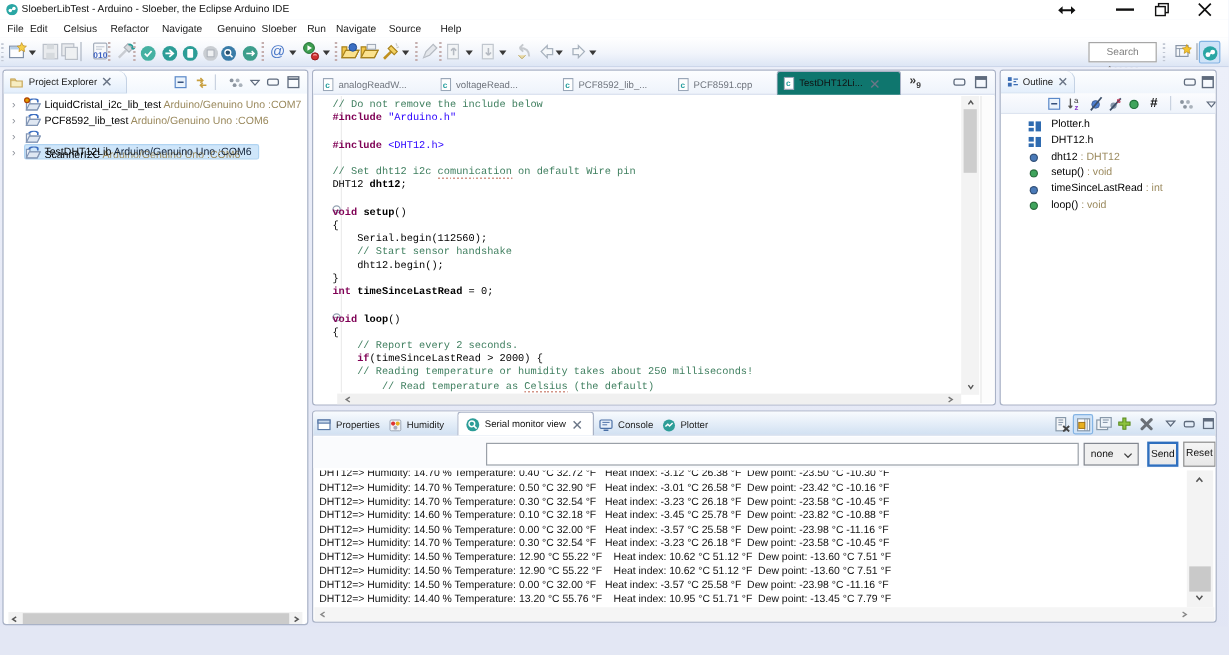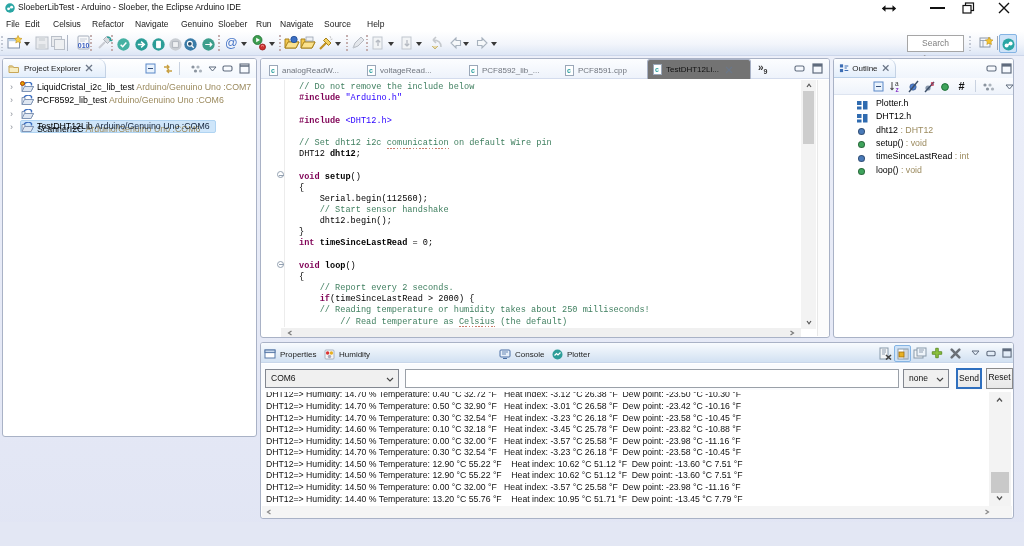--- a/index.html
+++ b/index.html
@@ -250,21 +250,21 @@
       <circle cx="6.5" cy="6.5" r="6" fill="#2aa6a4"></circle>
       <circle cx="4.6" cy="7.6" r="2" fill="#fff"></circle>
       <circle cx="8.6" cy="5.4" r="2" fill="#fff"></circle>
       <path d="M4.6 7.6 L8.6 5.4" stroke="#fff" stroke-width="1.4"></path>
     </svg>
   </div>
 </div>
 
 <div class="abs" id="desk"></div>
 
-<div class="panel" id="pexp" style="left:2px;top:58px;width:255px;height:379px;overflow:hidden">
+<div class="panel" id="pexp" style="left:2px;top:58px;width:255px;height:463px;overflow:hidden">
 
   <div class="abs" style="left:0;top:0;width:253px;height:19px;background:linear-gradient(#ffffff,#f2f7fd)"></div>
   <div class="vtab" style="left:0;top:0;width:103px">
     <svg width="12" height="11" viewBox="0 0 12 11" style="margin-right:4px">
       <path d="M1 3 L1 9.5 L10.5 9.5 L10.5 4.5 L5.5 4.5 L4.5 3 Z" fill="#f7edc1" stroke="#c8a758" stroke-width="1"></path>
       <path d="M1 3 L4.5 3 L5.5 4.2 L1 4.2 Z" fill="#e8d392" stroke="#c8a758" stroke-width=".6"></path>
     </svg>
     <span style="font-size:8px;color:#222">Project Explorer</span>
     <svg width="8" height="8" viewBox="0 0 8 8" style="margin-left:4px">
       <path d="M1 1 L7 7 M7 1 L1 7" stroke="#6b7687" stroke-width="1.3"></path>
@@ -353,21 +353,21 @@
         <use href="#cfile"></use>
       </svg>
       <span>PCF8592_lib_...</span>
     </div>
   <div class="etab" style="left:298px">
       <svg width="9" height="11">
         <use href="#cfile"></use>
       </svg>
       <span>PCF8591.cpp</span>
     </div>
-  <div class="abs" style="left:386px;top:0;width:104px;height:20px;background:#737373;border:1px solid #a9b2c6;border-bottom:0;border-radius:3px 3px 0 0;display:flex;align-items:center;padding-left:5px">
+  <div class="abs" style="left:386px;top:0;width:104px;height:20px;background:#0f766e;border:1px solid #a9b2c6;border-bottom:0;border-radius:3px 3px 0 0;display:flex;align-items:center;padding-left:5px">
     <svg width="9" height="11">
         <use href="#cfile"></use>
       </svg>
     <span style="font-size:8px;color:#111;margin-left:4px">TestDHT12Li...</span>
     <svg width="8" height="8" viewBox="0 0 8 8" style="margin-left:6px">
         <path d="M1 1 L7 7 M7 1 L1 7" stroke="#6b7687" stroke-width="1.2"></path>
       </svg>
   </div>
   <div class="abs" style="left:497px;top:3px;font-size:10px;font-weight:bold;color:#333">»<span style="font-size:7px;vertical-align:sub">9</span></div>
   <svg class="abs" style="left:533px;top:6px" width="11" height="7" viewBox="0 0 11 7">
@@ -375,21 +375,21 @@
     </svg>
   <svg class="abs" style="left:551px;top:4px" width="11" height="11" viewBox="0 0 11 11">
       <rect x="1" y="1" width="9" height="9" fill="none" stroke="#5f6b7d" stroke-width="1.2"></rect>
       <rect x="1" y="1" width="9" height="2.6" fill="#5f6b7d"></rect>
     </svg>
   <div class="abs" style="left:23px;top:21px;width:1px;height:247px;background:#ececec"></div>
 
   <div class="fold" style="top:112.3px"></div>
   <div class="fold" style="top:201.7px"></div>
 
-  <div class="abs" id="code" style="left:38px;top:23.3px"><span class="cm">// Do not remove the include below</span>
+  <div class="abs" id="code" style="left:16px;top:23.3px"><span class="cm">// Do not remove the include below</span>
 <span class="kw">#include</span> <span class="st">"Arduino.h"</span>
 
 <span class="kw">#include</span> <span class="st">&lt;DHT12.h&gt;</span>
 
 <span class="cm">// Set dht12 i2c <span class="sq">comunication</span> on default Wire pin</span>
 DHT12 <span class="bb">dht12</span>;
 
 <span class="kw">void</span> <span class="bb">setup</span>()
 {
     Serial.begin(112560);
@@ -514,20 +514,31 @@
   <div class="btab" style="left:63px">
     <svg width="11" height="11" viewBox="0 0 11 11">
         <rect x="1" y="1" width="9" height="9" rx="1" fill="#f3f4f6" stroke="#9aa4b4" stroke-width=".8"></rect>
         <circle cx="3.6" cy="4" r="1.7" fill="#d33"></circle>
         <circle cx="7.4" cy="4" r="1.7" fill="#e8b020"></circle>
         <circle cx="5.5" cy="7.5" r="1.7" fill="#aab"></circle>
       </svg>
     <span>Humidity</span>
   </div>
 
+  <div class="abs" style="left:120px;top:0;width:114px;height:20px;background:#fff;border:1px solid #a9b2c6;border-bottom:0;border-radius:3px 3px 0 0;display:flex;align-items:center;padding-left:6px">
+    <svg width="12" height="12" viewBox="0 0 12 12">
+        <circle cx="6" cy="6" r="5.4" fill="#2d9d98"></circle>
+        <circle cx="5.2" cy="5.2" r="2.4" fill="none" stroke="#fff" stroke-width="1.2"></circle>
+        <path d="M7 7 L9.2 9.2" stroke="#fff" stroke-width="1.3"></path>
+      </svg>
+    <span style="font-size:8px;color:#111;margin-left:4px">Serial monitor view</span>
+    <svg width="8" height="8" viewBox="0 0 8 8" style="margin-left:5px">
+        <path d="M1 1 L7 7 M7 1 L1 7" stroke="#6b7687" stroke-width="1.2"></path>
+      </svg>
+  </div>
   <div class="btab" style="left:238px">
     <svg width="12" height="11" viewBox="0 0 12 11">
         <rect x="1" y="1" width="10" height="7" rx="1" fill="#e8f0fa" stroke="#4a6fa5" stroke-width="1"></rect>
         <path d="M3 3 H9 M3 5 H7" stroke="#4a6fa5" stroke-width=".8"></path>
         <path d="M4 9.5 H8" stroke="#4a6fa5" stroke-width="1.2"></path>
       </svg>
     <span>Console</span>
   </div>
   <div class="btab" style="left:291px">
     <svg width="11" height="11" viewBox="0 0 11 11">
@@ -565,26 +576,20 @@
     </svg>
   <svg class="abs" style="left:725px;top:7px" width="10" height="7" viewBox="0 0 11 7">
       <rect x="1" y="1" width="9" height="5" rx="1.5" fill="none" stroke="#5f6b7d" stroke-width="1.2"></rect>
     </svg>
   <svg class="abs" style="left:741px;top:5px" width="10" height="10" viewBox="0 0 11 11">
       <rect x="1" y="1" width="9" height="9" fill="none" stroke="#5f6b7d" stroke-width="1.2"></rect>
       <rect x="1" y="1" width="9" height="2.6" fill="#5f6b7d"></rect>
     </svg>
 
   <div class="abs" style="left:0;top:21px;width:752px;height:26px;background:#fafbfd"></div>
-  <div class="abs" style="left:4px;top:26px;width:134px;height:19px;background:#f0f0f0;border:1px solid #828790">
-    <span style="position:absolute;left:5px;top:3px;font-size:8.5px;color:#111">COM6</span>
-    <svg style="position:absolute;right:4px;top:7px" width="8" height="5" viewBox="0 0 8 5">
-        <path d="M1 1 L4 4 L7 1" stroke="#444" stroke-width="1.1" fill="none"></path>
-      </svg>
-  </div>
   <div class="abs" style="left:144px;top:26px;width:494px;height:19px;background:#fff;border:1px solid #9aa0a8"></div>
   <div class="abs" style="left:642px;top:26px;width:46px;height:19px;background:#f0f0f0;border:1px solid #828790">
     <span style="position:absolute;left:5px;top:3px;font-size:8.5px;color:#111">none</span>
     <svg style="position:absolute;right:4px;top:7px" width="8" height="5" viewBox="0 0 8 5">
         <path d="M1 1 L4 4 L7 1" stroke="#444" stroke-width="1.1" fill="none"></path>
       </svg>
   </div>
   <div class="btn" style="left:695px;top:25px;width:26px;height:21px;border:2px solid #2f6fbe;line-height:17px">Send</div>
   <div class="btn" style="left:725px;top:25px;width:27px;height:21px;line-height:17px">Reset</div>
 

